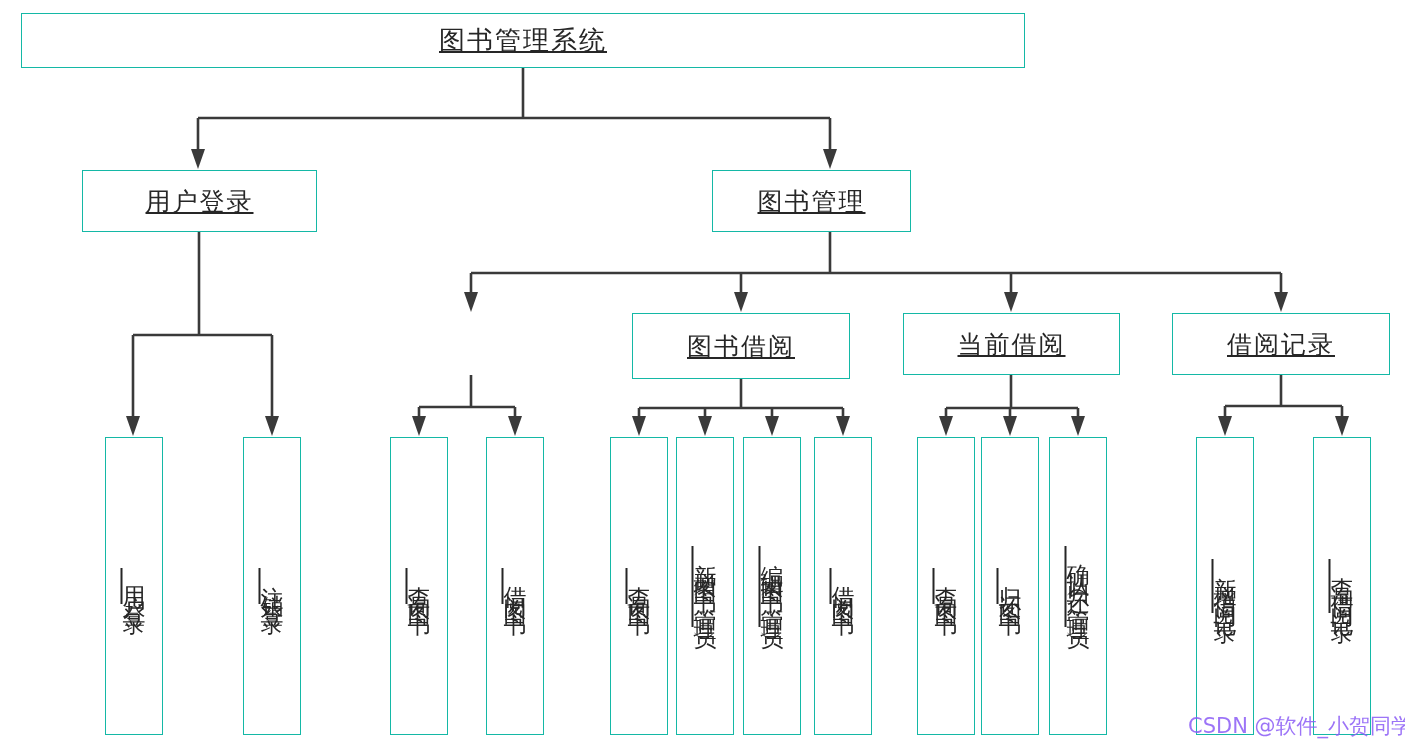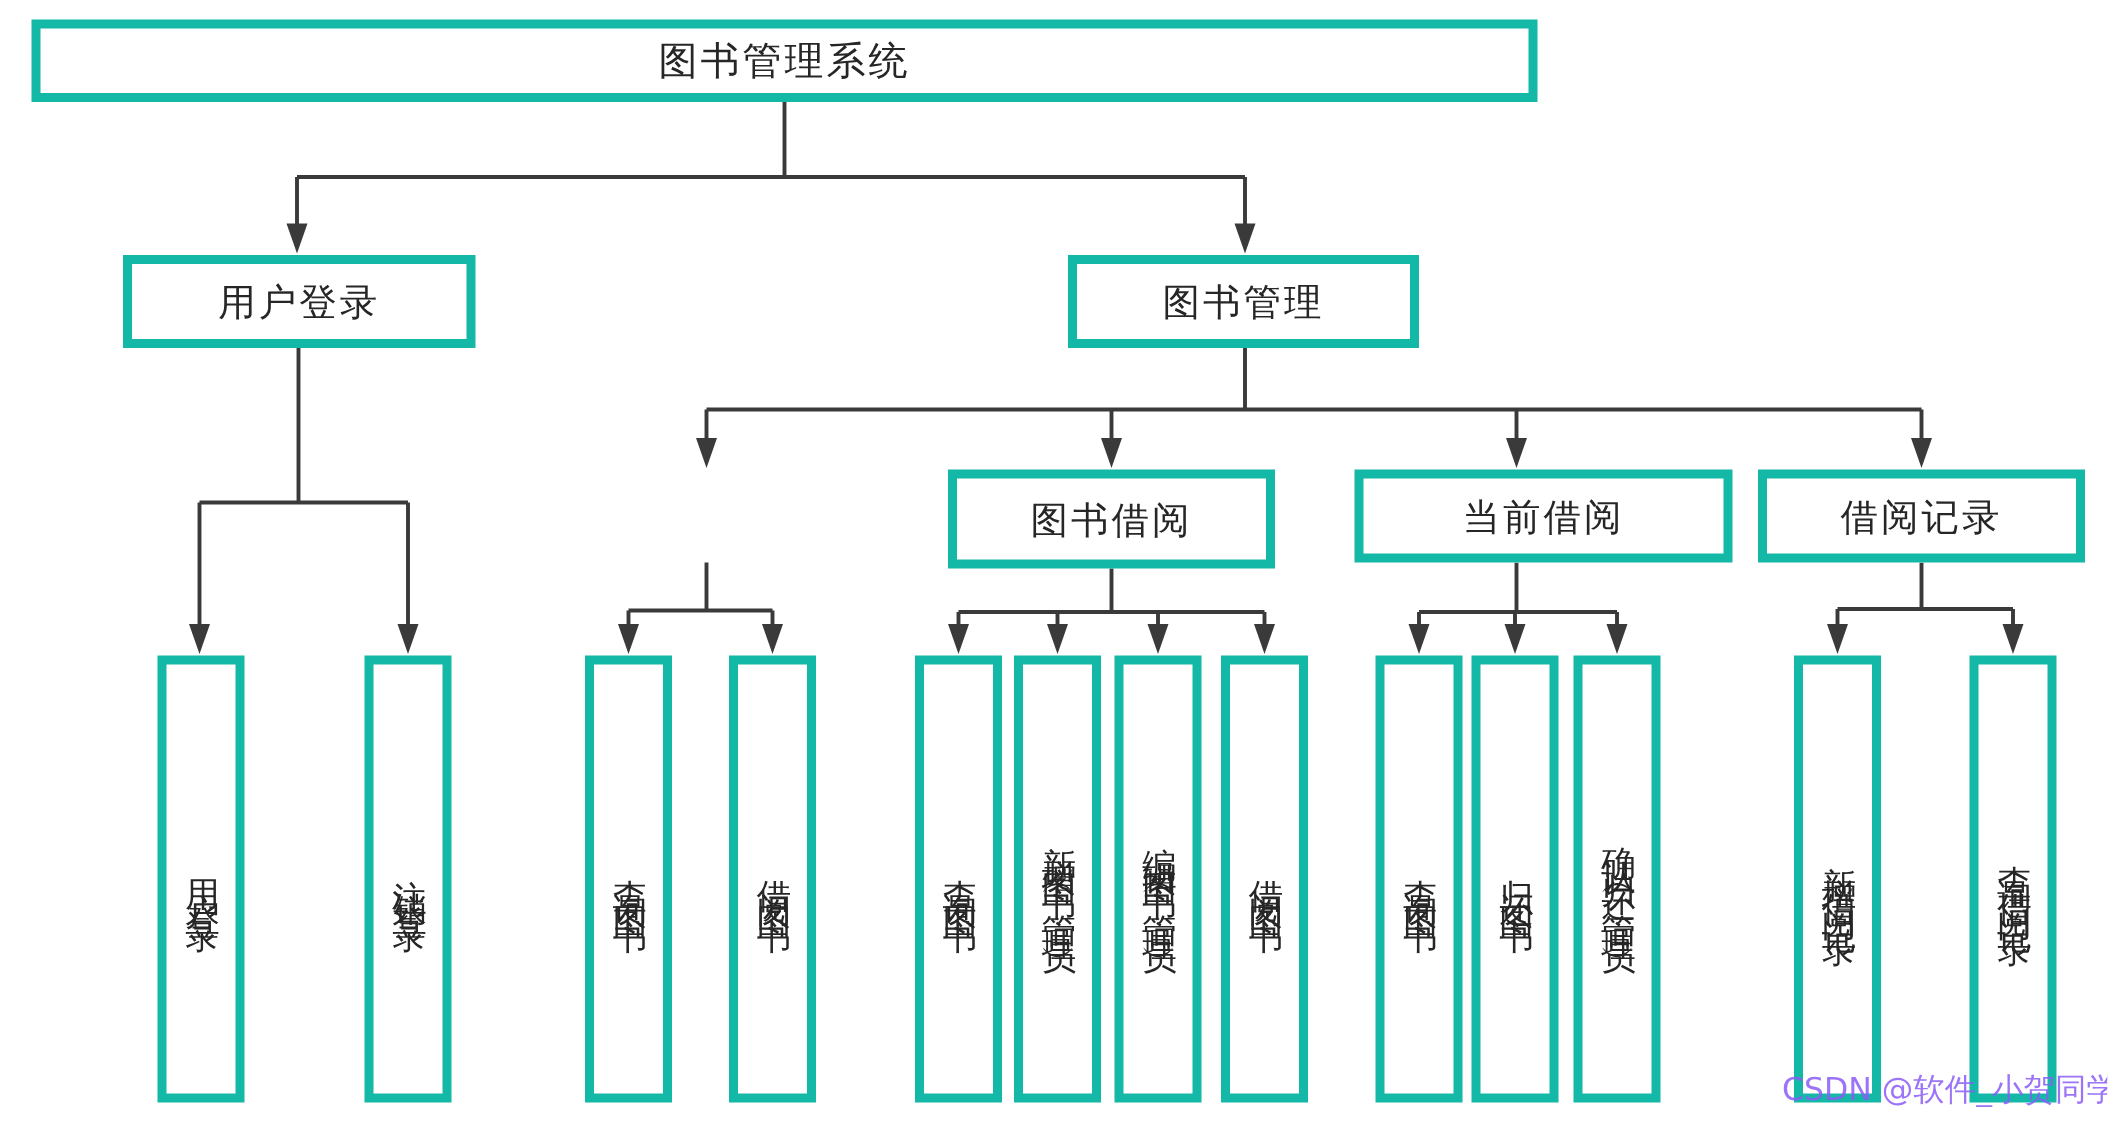--- a/index.html
+++ b/index.html
@@ -6,22 +6,22 @@
   .canvas{
     position:relative;width:1405px;height:747px;background:#ffffff;
     font-family:"DejaVu Sans","Liberation Sans",sans-serif;
     overflow:hidden;color:#262626;
   }
   .connectors{position:absolute;left:0;top:0;width:1405px;height:747px;}
   .connectors path{stroke:#3a3a3a;stroke-width:2.6;fill:none;}
   .connectors polygon{fill:#3a3a3a;stroke:none;}
   .box{
     position:absolute;box-sizing:border-box;background:#ffffff;
-    border:6px solid #14b8a6;
-    display:flex;align-items:center;justify-content:center;
+    border:1px solid #14b8a6;
+    display:flex;align-items:center;justify-content:center;text-decoration:underline;
   }
   .htext{font-size:25px;letter-spacing:2px;white-space:nowrap;}
   .root-box .htext{font-size:26px;}
   .vtext{
     writing-mode:vertical-rl;text-orientation:mixed;
     font-size:23px;letter-spacing:9px;line-height:1;white-space:nowrap;
   }
   .watermark{
     position:absolute;left:1188px;top:712px;
     font-size:21px;color:#8b5cf6;opacity:.85;white-space:nowrap;
@@ -68,28 +68,28 @@
     <polygon points="1335,416 1349,416 1342,436"></polygon>
   </svg>
 
   <div class="box root-box" style="left:21px;top:13px;width:1004px;height:55px">
     <span class="htext">图书管理系统</span>
   </div>
 
   <div class="box" style="left:82px;top:170px;width:235px;height:62px">
     <span class="htext">用户登录</span>
   </div>
-  <div class="box" style="left:712px;top:170px;width:234px;height:62px">
+  <div class="box" style="left:712px;top:170px;width:199px;height:62px">
     <span class="htext">图书管理</span>
   </div>
 
   <div class="box" style="left:632px;top:313px;width:218px;height:66px">
     <span class="htext">图书借阅</span>
   </div>
-  <div class="box" style="left:903px;top:313px;width:252px;height:62px">
+  <div class="box" style="left:903px;top:313px;width:217px;height:62px">
     <span class="htext">当前借阅</span>
   </div>
   <div class="box" style="left:1172px;top:313px;width:218px;height:62px">
     <span class="htext">借阅记录</span>
   </div>
 
   <div class="box" style="left:105px;top:437px;width:58px;height:298px">
     <span class="vtext">用户登录</span>
   </div>
   <div class="box" style="left:243px;top:437px;width:58px;height:298px">

